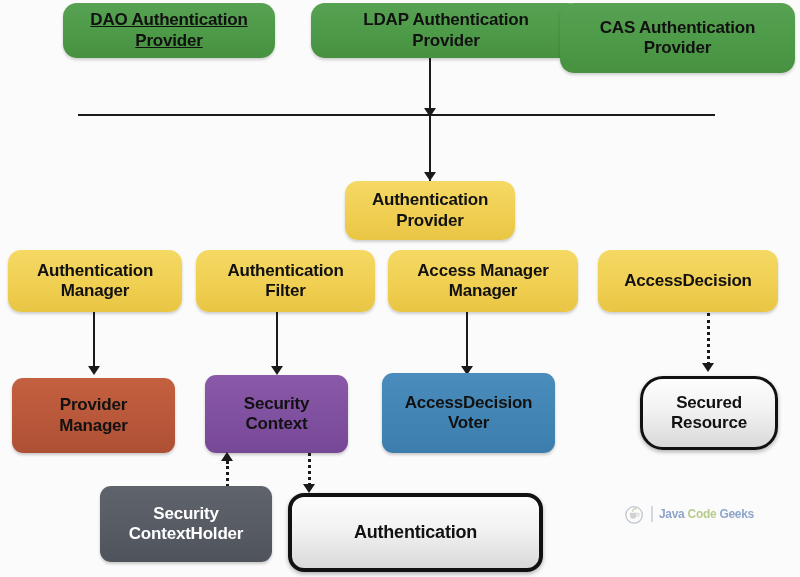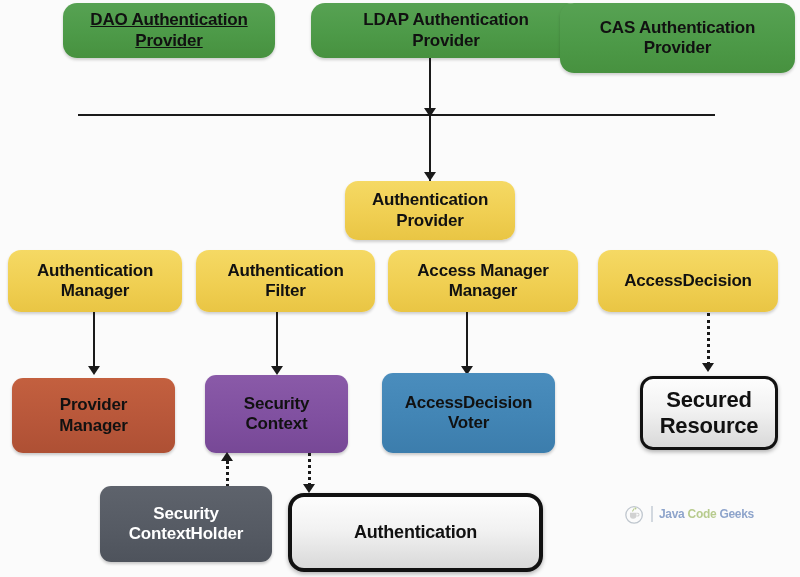--- a/index.html
+++ b/index.html
@@ -65,22 +65,22 @@
   .gray {
     background: linear-gradient(180deg, #5e636c 0%, #565b64 55%, #4e535c 100%);
     border-radius: 11px;
     font-size: 17px;
     color: #ffffff;
     box-shadow: 0 2px 3px rgba(0,0,0,0.2);
   }
   .white3d {
     background: linear-gradient(180deg, #fdfdfd 0%, #f2f2f2 45%, #d9d9d9 100%);
     border: 3px solid #111111;
-    border-radius: 13px;
-    font-size: 22px;
+    border-radius: 23px;
+    font-size: 17px;
     color: #111111;
     box-shadow: 0 2px 4px rgba(0,0,0,0.3);
   }
   .white3d.big { border-width: 4px; border-radius: 16px; font-size: 18px; }
 
   
   .vline {
     position: absolute;
     width: 2px;
     background: #1a1a1a;

